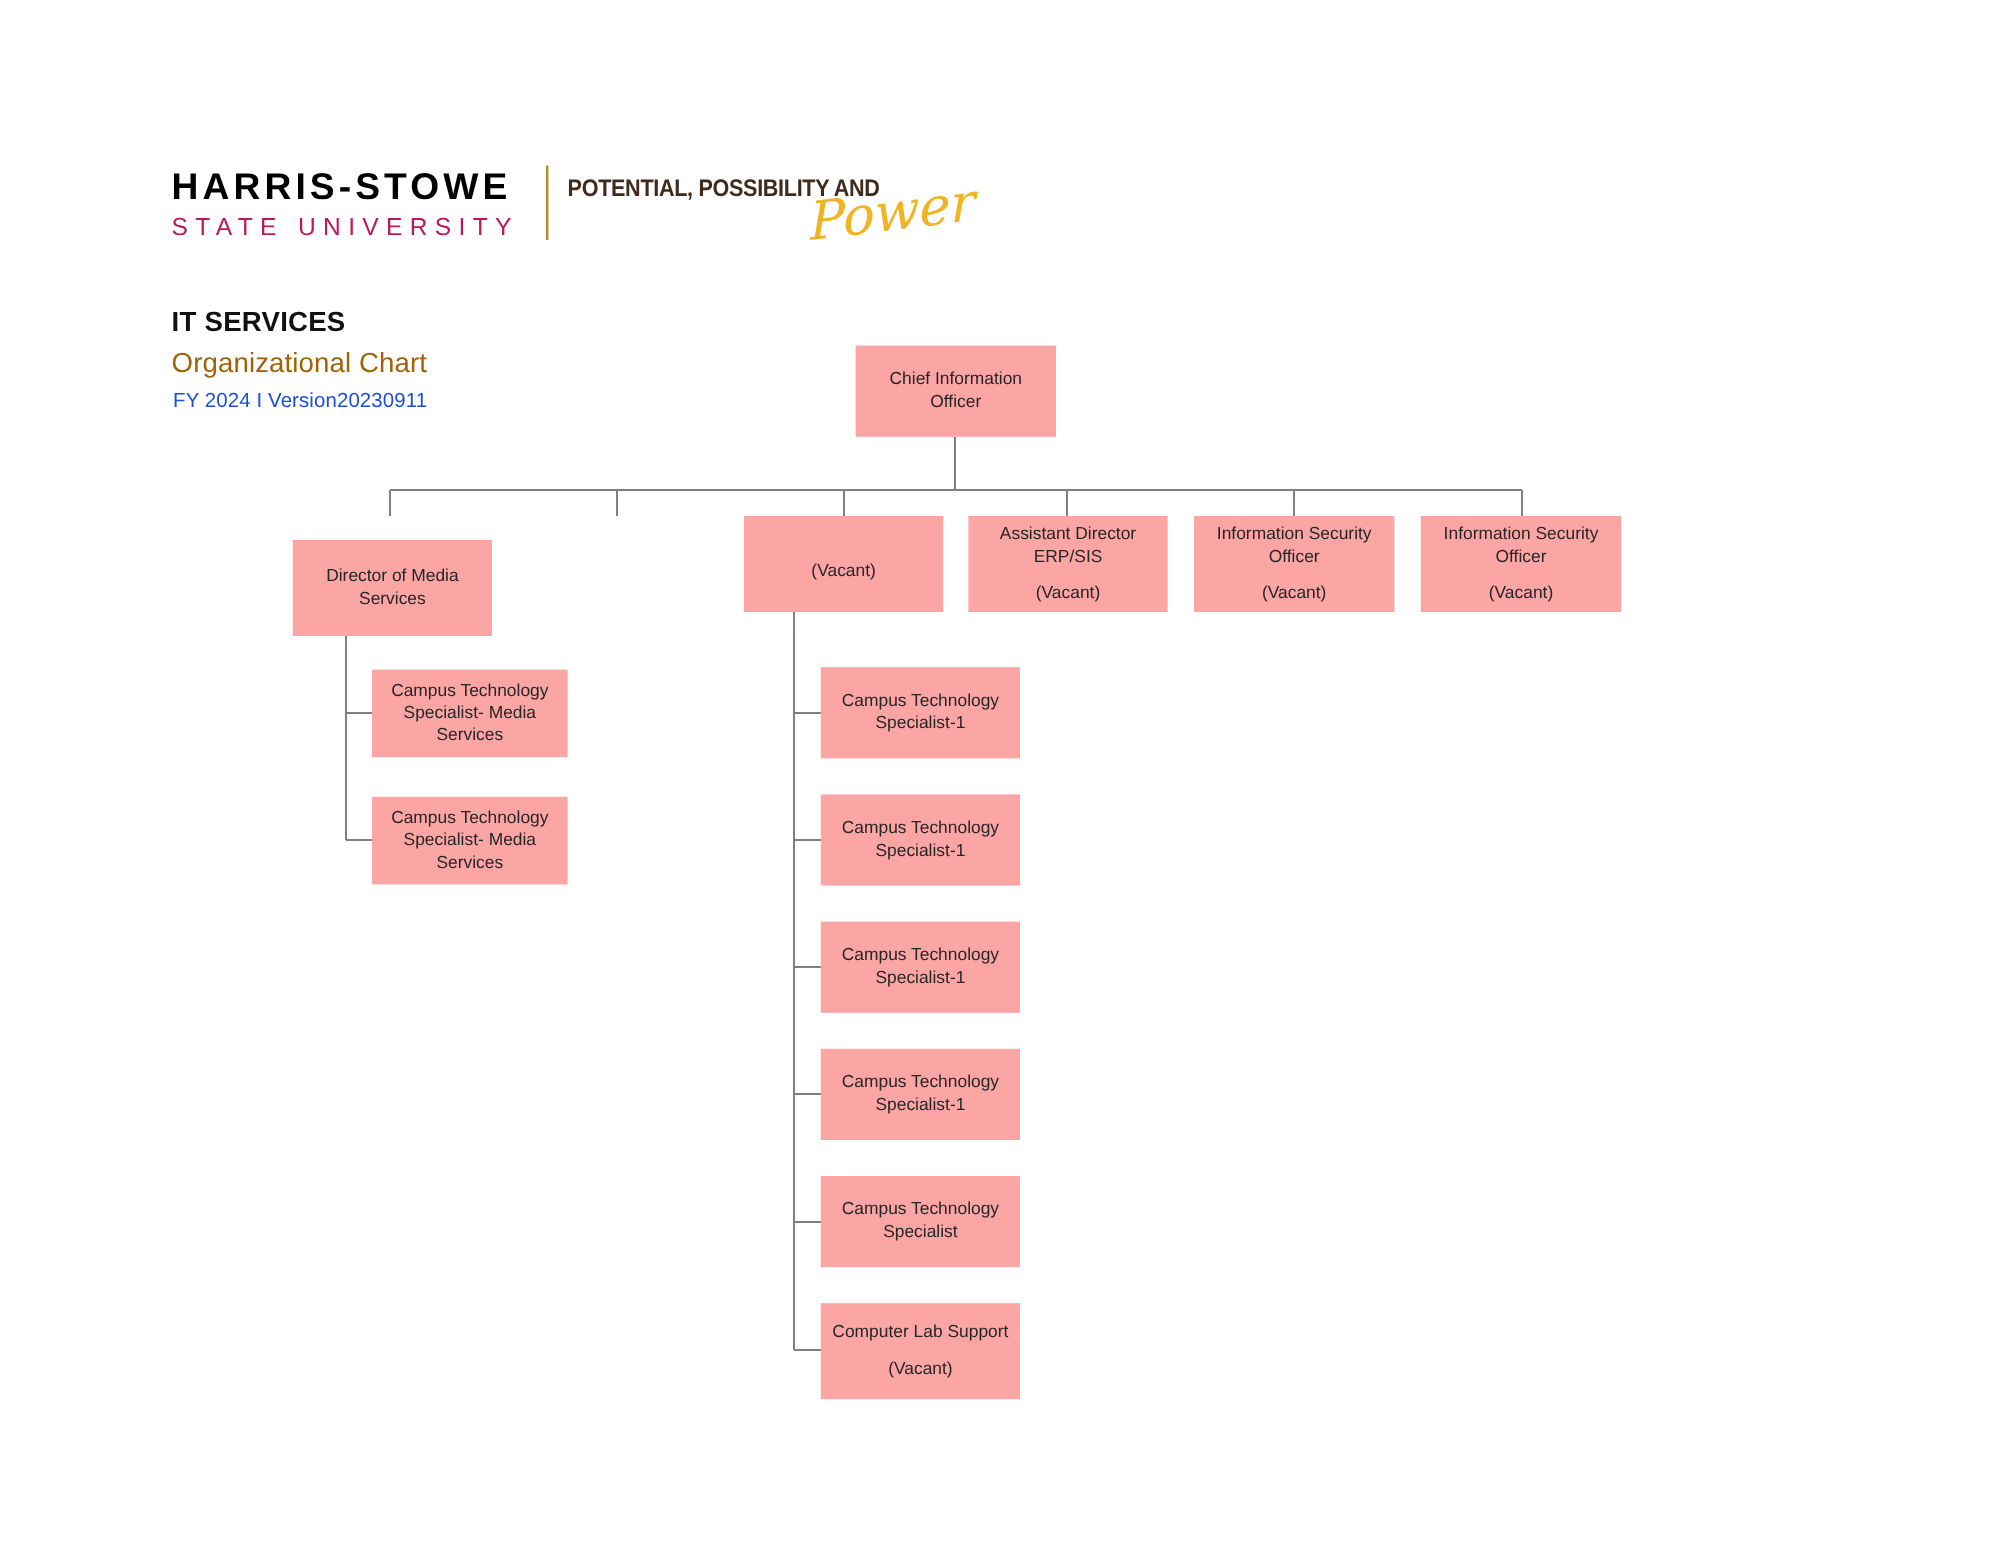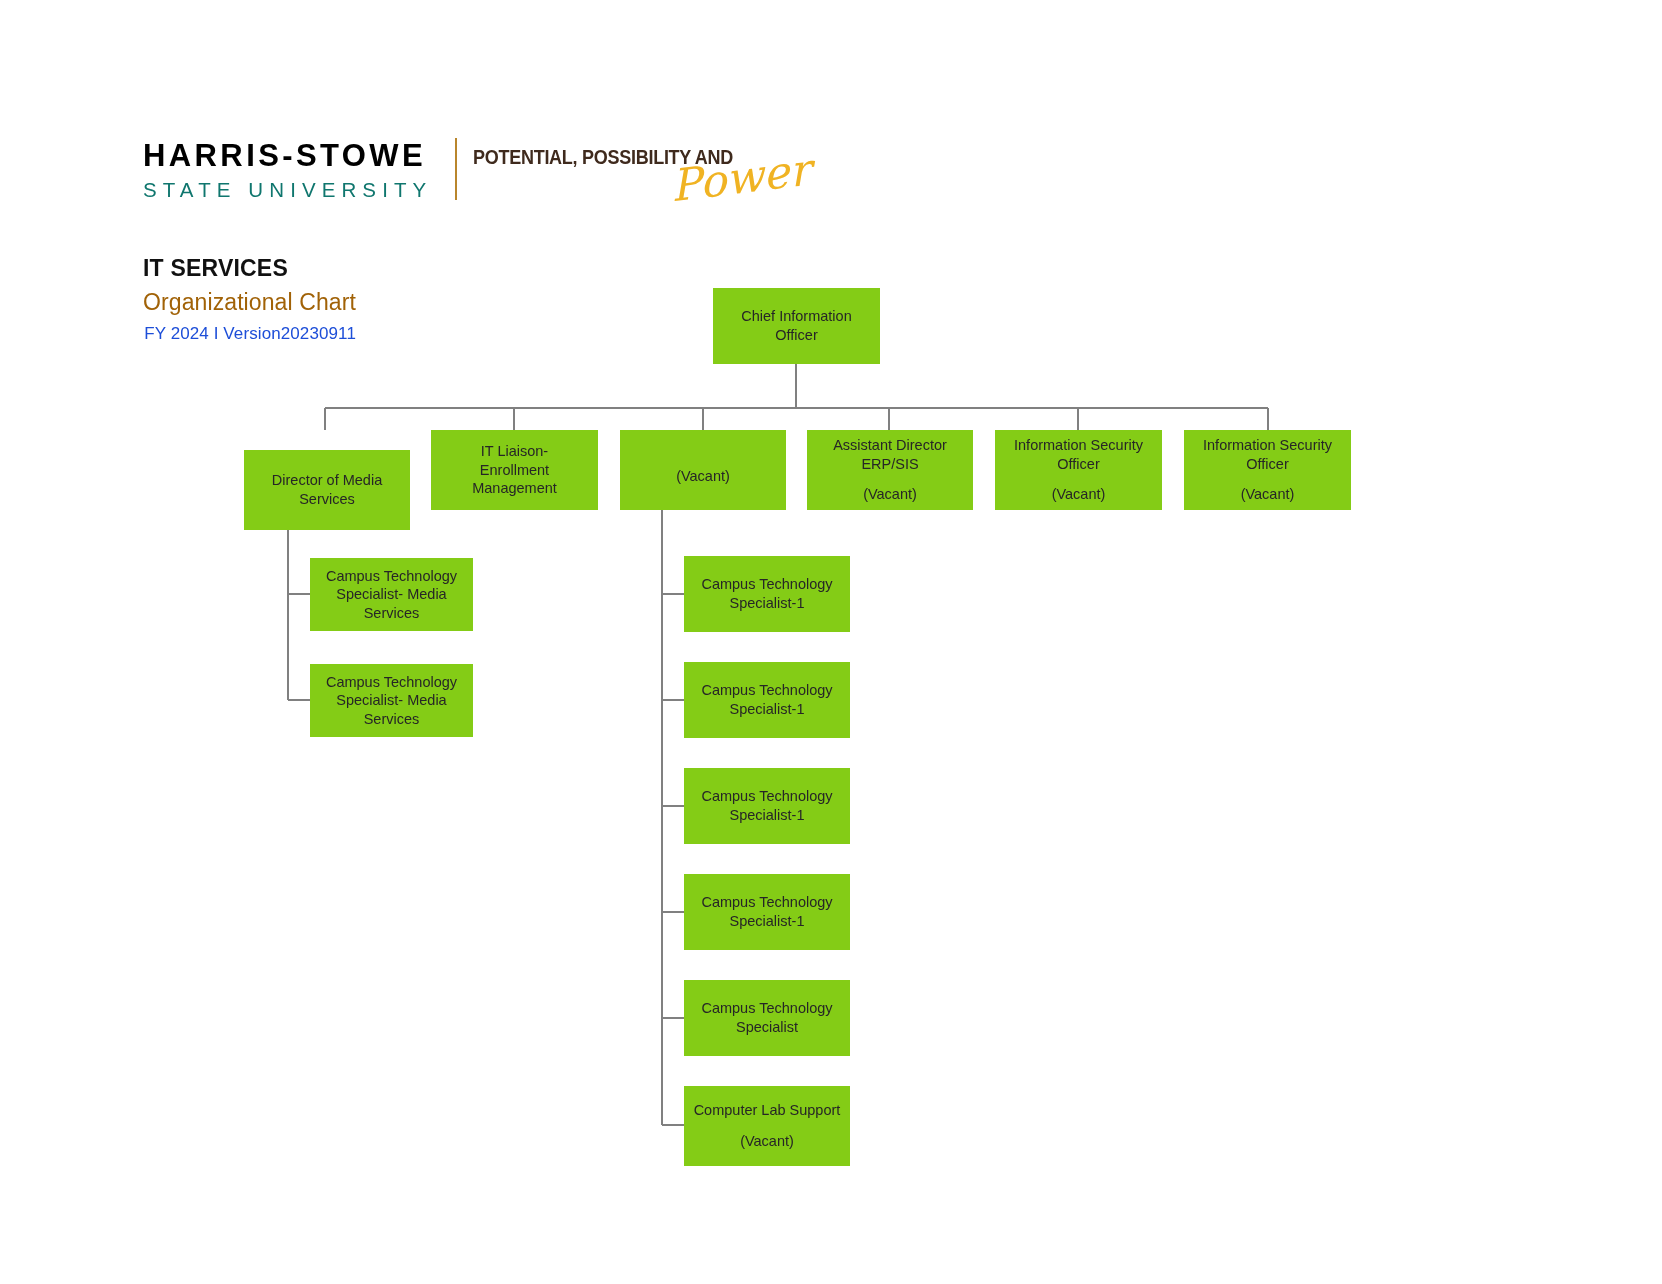--- a/index.html
+++ b/index.html
@@ -38,21 +38,21 @@
     letter-spacing: 3.4px;
     color: #000000;
     line-height: 1.05;
     white-space: nowrap;
   }
   .brand-sub {
     font-family: "Liberation Sans", sans-serif;
     font-weight: normal;
     font-size: 20.5px;
     letter-spacing: 6.1px;
-    color: #0f766e;
+    color: #be185d;
     line-height: 1.3;
     margin-top: 4px;
     white-space: nowrap;
   }
   .brand-divider {
     position: absolute;
     left: 312px;
     top: -2px;
     width: 2px;
     height: 62px;
@@ -130,21 +130,21 @@
     position: absolute;
     left: 0;
     top: 0;
     width: 1662px;
     height: 1284px;
     pointer-events: none;
   }
 
   .node {
     position: absolute;
-    background: #84cc16;
+    background: #fca5a5;
     color: #262626;
     font-family: "Liberation Sans", sans-serif;
     font-size: 14.5px;
     line-height: 1.28;
     text-align: center;
     display: flex;
     flex-direction: column;
     align-items: center;
     justify-content: center;
     padding: 4px 6px;
@@ -205,25 +205,20 @@
   <div class="node" style="left:713px; top:288px; width:167px; height:76px;">
     <div class="title">Chief Information
 Officer</div>
   </div>
 
   <div class="node" style="left:244px; top:450px; width:166px; height:80px;">
     <div class="title">Director of Media
 Services</div>
   </div>
 
-  <div class="node" style="left:431px; top:430px; width:167px; height:80px;">
-    <div class="title">IT Liaison-
-Enrollment
-Management</div>
-  </div>
 
   <div class="node tight" style="left:620px; top:430px; width:166px; height:80px;">
     <div class="vac">(Vacant)</div>
   </div>
 
   <div class="node tight" style="left:807px; top:430px; width:166px; height:80px;">
     <div class="title">Assistant Director
 ERP/SIS</div>
     <div class="vac">(Vacant)</div>
   </div>

